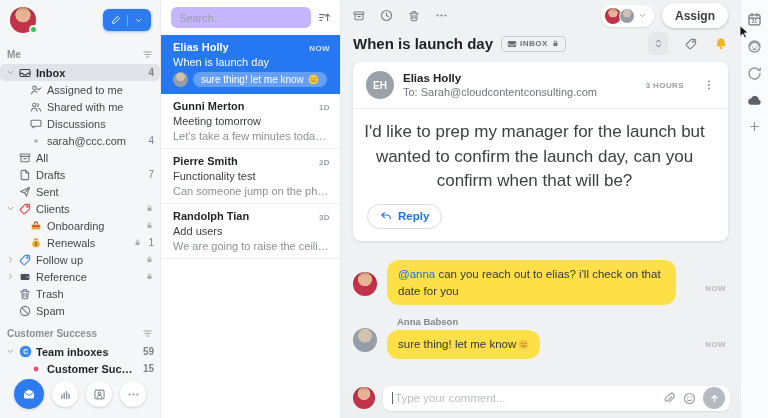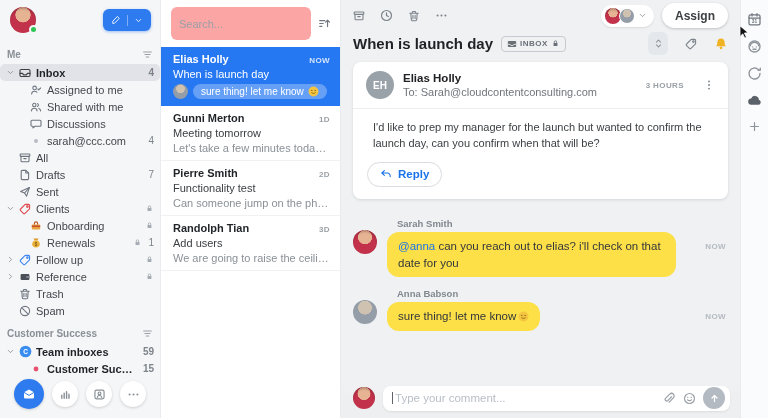--- a/index.html
+++ b/index.html
@@ -35,21 +35,21 @@
   .avatar { border-radius:50%; position:relative; flex:none; display:inline-block; }
   .avatar.sarah { background:radial-gradient(circle at 50% 30%, #e6b493 0 33%, #c2334b 35% 100%); box-shadow:inset 0 2px 2px rgba(60,20,20,.25); }
   .avatar.anna { background:radial-gradient(circle at 50% 32%, #cfc2b1 0 33%, #949da8 35% 100%); }
   .avatar.initials { background:#99a1a9; color:#fff; font-weight:bold; display:flex; align-items:center; justify-content:center; } .sz28{width:28px;height:28px;font-size:10px} .sz26{width:26px;height:26px}
   .sz24{width:24px;height:24px} .sz22{width:22px;height:22px} .sz16{width:16px;height:16px} .sz15{width:15px;height:15px}
   .presence { position:absolute; right:-2px; bottom:-1px; width:9px; height:9px; border-radius:50%; background:#30c456; border:2px solid #f5f6f7; }
 
   
   .threads { position:absolute; left:160px; top:0; bottom:0; width:180px; background:#fff; border-left:1px solid #e9ebee; }
   .search-row { display:flex; align-items:center; gap:7px; padding:7px 9px 7px 10px; }
-  .search { flex:1; background:#fca5a5; border:none; border-radius:6px; height:33px; padding:8px 8px; font-size:11px; color:#3c4043; font-family:"Liberation Sans",sans-serif; outline:none; min-width:0; }
+  .search { flex:1; background:#c4b5fd; border:none; border-radius:6px; height:21px; padding:8px 8px; font-size:11px; color:#3c4043; font-family:"Liberation Sans",sans-serif; outline:none; min-width:0; }
   .search::placeholder { color:#9aa0a6; }
   .sort { color:#6f7680; display:flex; cursor:pointer; }
   .t-item { padding:6px 10px 6px 12px; border-bottom:1px solid #f0f1f3; cursor:pointer; }
   .t-top { display:flex; justify-content:space-between; align-items:baseline; }
   .t-sender { font-size:11px; font-weight:bold; color:#1f2328; }
   .t-time { font-size:8px; font-weight:bold; color:#9aa0a6; letter-spacing:.4px; }
   .t-subject { font-size:11px; color:#3c4043; margin-top:3px; white-space:nowrap; overflow:hidden; text-overflow:ellipsis; }
   .t-preview { font-size:11px; color:#8a9097; margin-top:3px; white-space:nowrap; overflow:hidden; text-overflow:ellipsis; }
   .t-chat { display:flex; align-items:center; gap:5px; margin-top:4px; }
   .t-pill { background:rgba(255,255,255,.3); color:#fff; font-size:10px; padding:2px 8px; border-radius:9px; display:inline-flex; align-items:center; gap:4px; white-space:nowrap; overflow:hidden; }
@@ -71,21 +71,21 @@
   .inbox-badge { display:inline-flex; align-items:center; gap:3px; border:1px solid #c6cbd1; border-radius:4px; padding:2px 5px; color:#6b7077; }
   .inbox-badge b { font-size:8px; letter-spacing:.5px; }
   .updown { background:#e4e7eb; border-radius:6px; width:20px; height:23px; display:flex; align-items:center; justify-content:center; color:#8a9097; cursor:pointer; }
   .title-row .ticon { margin-left:9px; }
   .email-card { margin:0 12px 8px 12px; background:#fff; border-radius:8px; box-shadow:0 1px 3px rgba(60,64,67,.15); }
   .ec-head { display:flex; align-items:center; padding:9px 13px; gap:9px; }
   .ec-sender { font-size:11.5px; font-weight:bold; color:#202124; }
   .ec-to { font-size:11px; color:#70757c; margin-top:2px; }
   .ec-time { font-size:8px; font-weight:bold; color:#9aa0a6; letter-spacing:.4px; }
   .ec-head .ticon { margin-left:10px; }
-  .ec-body { border-top:1px solid #eceef0; padding:11px 14px 8px 20px; font-size:11px; color:#3c4043; line-height:1.45; }
+  .ec-body { border-top:1px solid #eceef0; padding:11px 14px 8px 2px; font-size:17px; color:#3c4043; line-height:1.45;text-align:center; }
   .reply-btn { display:inline-flex; align-items:center; gap:6px; margin:2px 14px 12px 14px; background:#fff; border:1px solid #d8dce0; border-radius:14px; height:25px; padding:0 12px; color:#1a73e8; font-size:11.5px; font-weight:bold; cursor:pointer; font-family:"Liberation Sans",sans-serif; }
   #comments { padding:7px 12px 0 12px; }
   .comment { position:relative; padding:4px 52px 7px 34px; }
   .c-avatar { position:absolute; left:0; top:16px; }
   .c-author { font-size:9.5px; font-weight:bold; color:#82888f; margin:0 0 3px 10px; }
   .c-bubble { display:inline-block; background:#fde047; border-radius:12px; padding:6px 11px; font-size:11.5px; color:#33363b; line-height:1.45; max-width:310px; }
   .c-bubble .emoji { vertical-align:-2px; display:inline-block; margin-left:2px; }
   .t-pill .emoji { display:inline-flex; }
   .mention { color:#1a73e8; }
   .c-time { position:absolute; right:2px; top:28px; font-size:8px; font-weight:bold; color:#b4bac1; letter-spacing:.4px; }
@@ -556,21 +556,21 @@
       <button class="reply-btn">
         <span>
             <svg viewBox="0 0 12 12" width="12" height="12" fill="none" stroke="currentColor" stroke-width="1.1" stroke-linecap="round" stroke-linejoin="round">
               <path d="M4.4 2.6L1.8 5l2.6 2.4M1.8 5h5.4a3 3 0 0 1 3 3v.6"></path>
             </svg>
           </span>
         <span>Reply</span>
       </button>
     </div>
     <div id="comments">
-        <div class="comment"><span class="avatar sarah sz24 c-avatar"></span><div class="c-author">Sarah Smith</div><div class="c-bubble"><span class="mention">@anna</span> <span>can you reach out to elias? i'll check on that date for you</span></div><span class="c-time">NOW</span></div>
+        <div class="comment"><span class="avatar sarah sz24 c-avatar"></span><div class="c-bubble"><span class="mention">@anna</span> <span>can you reach out to elias? i'll check on that date for you</span></div><span class="c-time">NOW</span></div>
         <div class="comment"><span class="avatar anna sz24 c-avatar"></span><div class="c-author">Anna Babson</div><div class="c-bubble"><span>sure thing! let me know</span><span class="emoji"><svg viewBox="0 0 12 12" width="11" height="11">
                 <circle cx="6" cy="6" r="5.4" fill="#f5c542"></circle>
                 <circle cx="4.2" cy="4.8" r=".7" fill="#7a5b10"></circle>
                 <circle cx="7.8" cy="4.8" r=".7" fill="#7a5b10"></circle>
                 <path d="M4 7.5c.6.8 3.4.8 4 0" stroke="#7a5b10" stroke-width=".9" fill="none" stroke-linecap="round"></path>
               </svg></span></div><span class="c-time">NOW</span></div>
       </div>
     <div class="composer">
       <span class="avatar sarah sz22"></span>
       <div class="composer-input">

